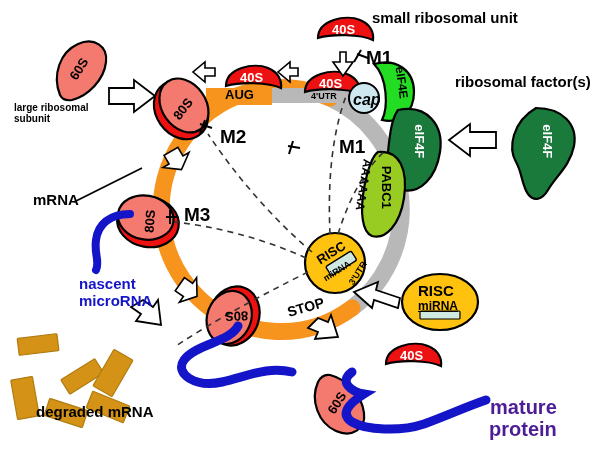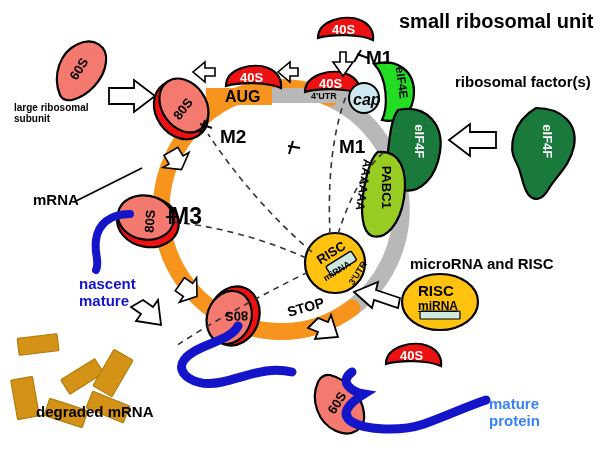--- a/index.html
+++ b/index.html
@@ -194,43 +194,42 @@
     </g>
 
     <g>
       <line x1="74" y1="202" x2="142" y2="168" stroke="#000" stroke-width="1.6"></line>
     </g>
   </svg>
 
   <div class="lbl" style="left:14px;top:102px;font-size:10px;">large ribosomal
 subunit</div>
 
-  <div class="lbl" style="left:372px;top:10px;font-size:20px;margin-left:27px;">small ribosomal unit</div>
+  <div class="lbl" style="left:372px;top:10px;font-size:15px;">small ribosomal unit</div>
 
   <div class="lbl" style="left:455px;top:74px;font-size:15px;">ribosomal factor(s)</div>
 
   <div class="lbl" style="left:33px;top:192px;font-size:15px;">mRNA</div>
 
   <div class="lbl" style="left:79px;top:276px;font-size:15px;color:#1414c8;">nascent
-mature</div>
+microRNA</div>
 
   <div class="lbl" style="left:36px;top:383px;font-size:15px;margin-top:21px;">degraded mRNA</div>
 
-  <div class="lbl" style="left:410px;top:256px;font-size:15px;">microRNA and RISC</div>
-
-  <div class="lbl" style="left:489px;top:396px;font-size:15px;color:#3b82f6;">mature
+
+  <div class="lbl" style="left:489px;top:396px;font-size:20px;color:#4c1d95;text-align:right;">mature
 protein</div>
 
   <div class="lbl" style="left:366px;top:47px;font-size:19px;">M1</div>
 
   <div class="lbl" style="left:339px;top:136px;font-size:19px;">M1</div>
 
   <div class="lbl" style="left:220px;top:126px;font-size:19px;">M2</div>
 
-  <div class="lbl" style="left:170px;top:204px;font-size:23px;">M3</div>
+  <div class="lbl" style="left:184px;top:204px;font-size:19px;">M3</div>
 
 
   <div class="lbl" style="left:68px;top:62px;font-size:13px;transform:rotate(-58deg);">60S</div>
 
   <div class="lbl" style="left:326px;top:396px;font-size:13px;transform:rotate(-58deg);">60S</div>
 
   <div class="lbl" style="left:332px;top:23px;font-size:13px;color:#fff;">40S</div>
 
   <div class="lbl" style="left:319px;top:77px;font-size:13px;color:#fff;">40S</div>
 
@@ -253,21 +252,21 @@
   <div class="lbl" style="left:364px;top:180px;font-size:13px;transform:rotate(90deg);">PABC1</div>
 
   <div class="lbl" style="left:353px;top:91px;font-size:16px;font-style:italic;">cap</div>
 
   <div class="lbl" style="left:337px;top:178px;font-size:12px;transform:rotate(99deg);">AAAAAA</div>
 
   <div class="lbl" style="left:311px;top:91px;font-size:9px;">4'UTR</div>
 
   <div class="lbl" style="left:345px;top:268px;font-size:9px;transform:rotate(-58deg);">3'UTR</div>
 
-  <div class="lbl" style="left:225px;top:88px;font-size:16px;text-align:right;">AUG</div>
+  <div class="lbl" style="left:225px;top:88px;font-size:13px;text-align:right;">AUG</div>
 
   <div class="lbl" style="left:287px;top:300px;font-size:14px;transform:rotate(-16deg);">STOP</div>
 
   <div class="lbl" style="left:316px;top:246px;font-size:13px;transform:rotate(-32deg);">RISC</div>
 
   <div class="lbl" style="left:322px;top:266px;font-size:9px;transform:rotate(-32deg);">miRNA</div>
 
   <div class="lbl" style="left:418px;top:283px;font-size:15px;">RISC</div>
 
   <div class="lbl" style="left:418px;top:300px;font-size:12px;text-decoration:underline;">miRNA</div>

